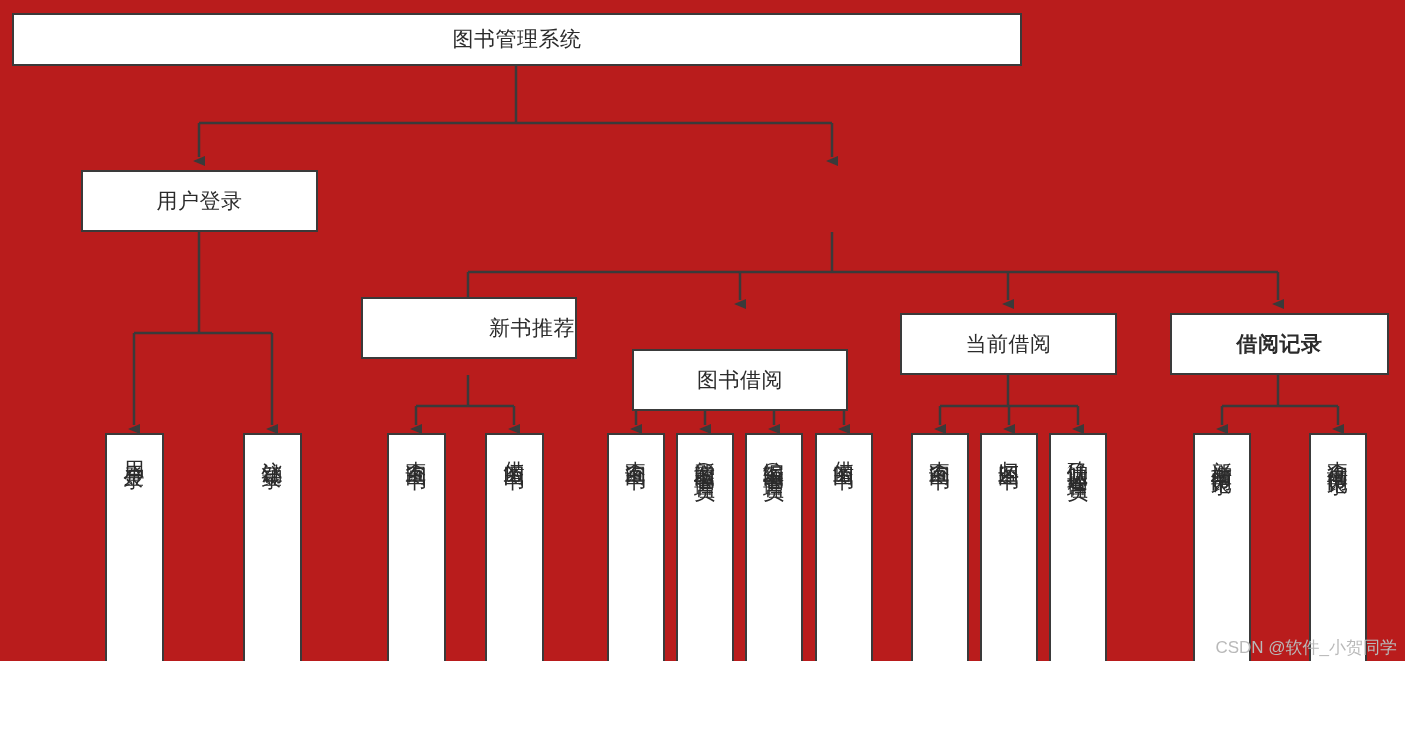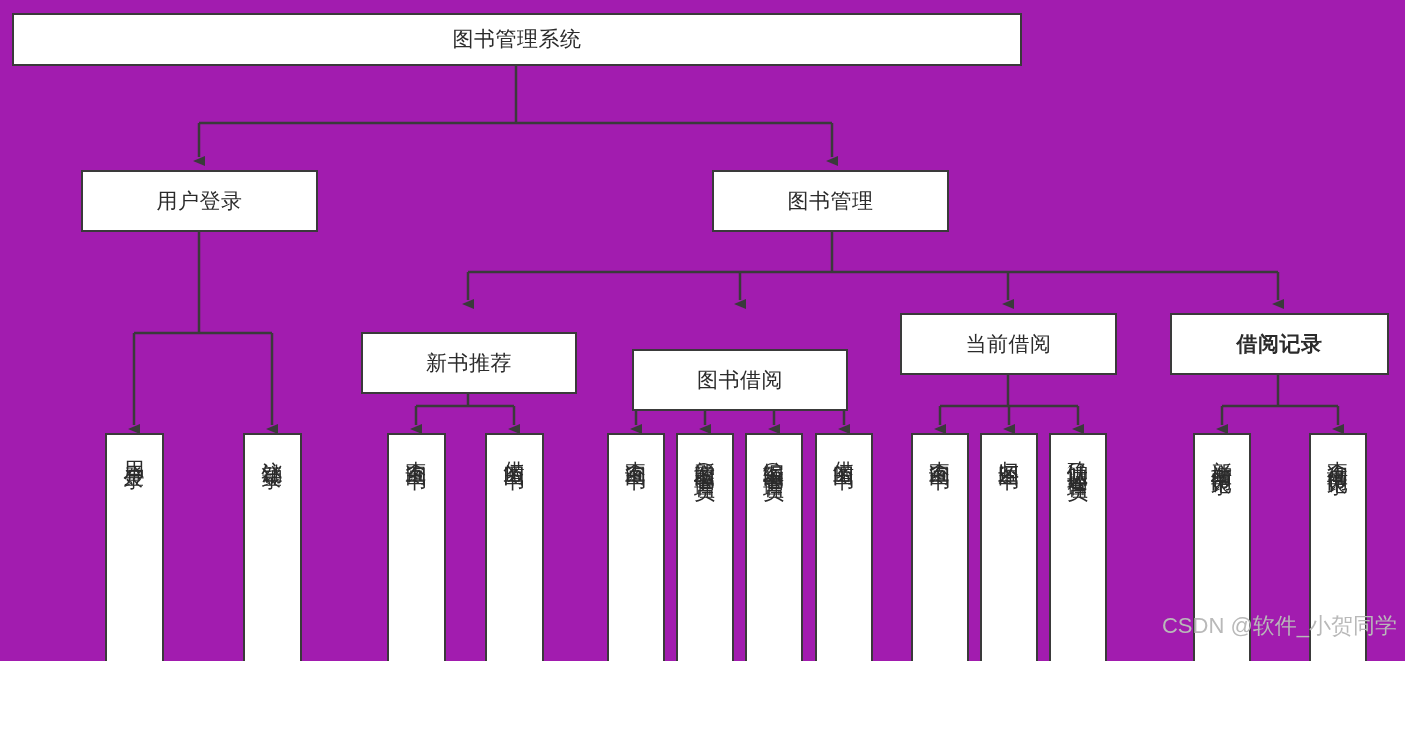--- a/index.html
+++ b/index.html
@@ -7,21 +7,21 @@
     padding: 0;
     background: #ffffff;
   }
   body {
     font-family: "Liberation Sans", "DejaVu Sans", sans-serif;
   }
   #canvas {
     position: relative;
     width: 1405px;
     height: 661px;
-    background: #a21caf;
+    background: #b91c1c;
     overflow: hidden;
   }
   svg.lines {
     position: absolute;
     left: 0;
     top: 0;
     width: 1405px;
     height: 747px;
     pointer-events: none;
   }
@@ -54,22 +54,22 @@
     writing-mode: vertical-rl;
     text-orientation: upright;
     font-size: 21px;
     letter-spacing: 3px;
     line-height: 1;
     white-space: nowrap;
   }
   .watermark {
     position: absolute;
     right: 8px;
-    bottom: 20px;
-    font-size: 22px;
+    bottom: 2px;
+    font-size: 17px;
     color: #b9b9b9;
     white-space: nowrap;
     user-select: none;
   }
 </style>
 </head>
 <body>
 
 <div id="canvas">
 
@@ -123,25 +123,22 @@
     </g>
   </svg>
 
   <div class="node horiz" style="left:12px; top:13px; width:1010px; height:53px;">
     <span class="lbl">图书管理系统</span>
   </div>
 
   <div class="node horiz" style="left:81px; top:170px; width:237px; height:62px;">
     <span class="lbl">用户登录</span>
   </div>
-  <div class="node horiz" style="left:712px; top:170px; width:237px; height:62px;">
-    <span class="lbl">图书管理</span>
-  </div>
 
-  <div class="node horiz" style="left:361px; top:332px; width:216px; height:62px;">
+  <div class="node horiz" style="left:361px; top:297px; width:216px; height:62px;justify-content:flex-end;">
     <span class="lbl">新书推荐</span>
   </div>
   <div class="node horiz" style="left:632px; top:313px; width:216px; height:62px;margin-top:36px;">
     <span class="lbl">图书借阅</span>
   </div>
   <div class="node horiz" style="left:900px; top:313px; width:217px; height:62px;">
     <span class="lbl">当前借阅</span>
   </div>
   <div class="node horiz" style="left:1170px; top:313px; width:219px; height:62px;font-weight:bold;">
     <span class="lbl">借阅记录</span>

